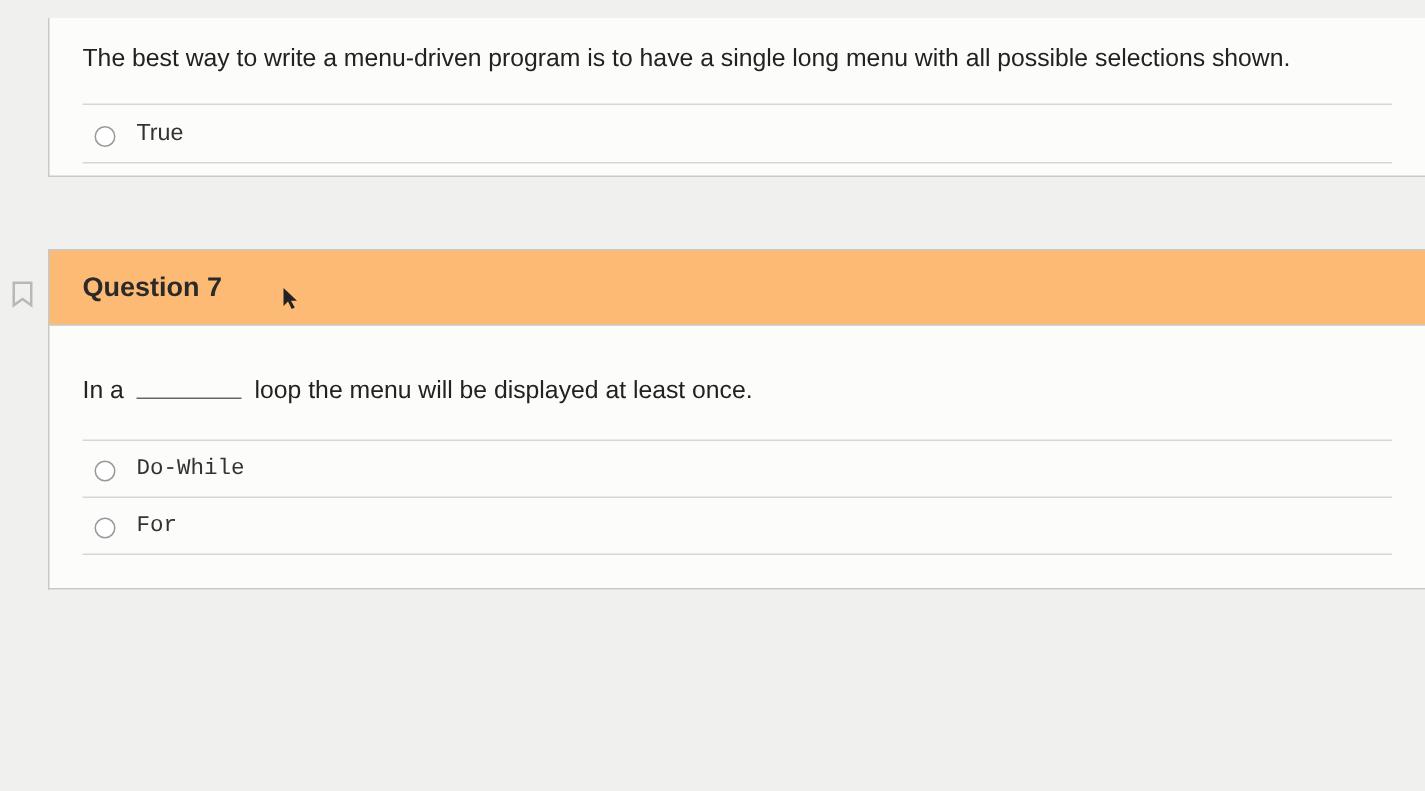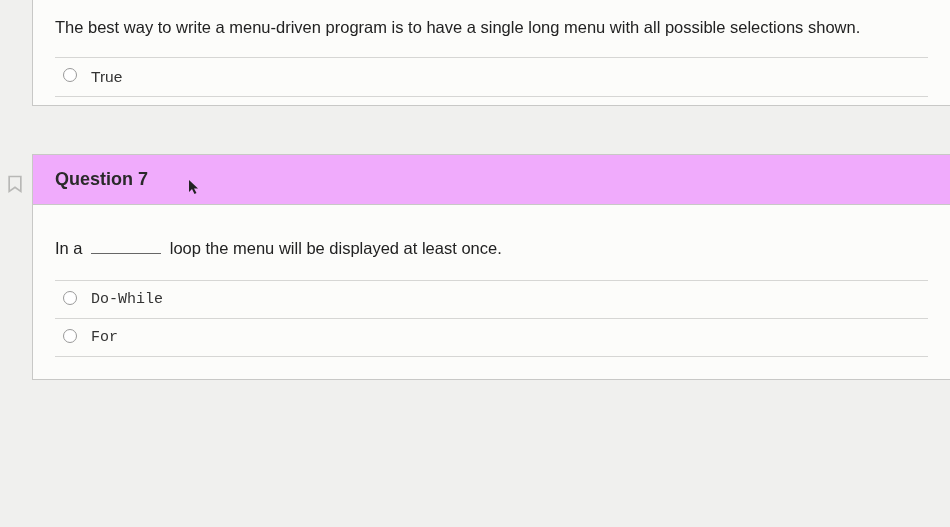--- a/index.html
+++ b/index.html
@@ -17,37 +17,37 @@
     }
     .question-box {
       background: #fcfcfa;
       border: 1px solid #c8c8c6;
       margin-left: 32px;
       margin-right: 0;
       border-right: none;
     }
     .q1 {
       padding: 0 0 8px 0;
-      margin-top: 0;
+      margin-top: 12px;
       border-top: none;
     }
     .question-text {
       padding: 16px 22px 18px 22px;
       font-size: 16.5px;
       color: #222;
       line-height: 1.4;
     }
     .options {
       padding: 0 22px 0 22px;
     }
     .option-row {
       border-top: 1px solid #d6d6d4;
       padding: 10px 0 10px 8px;
       display: flex;
-      align-items: flex-start;
+      align-items: flex-end;
       gap: 14px;
       font-size: 15.5px;
       color: #333;
     }
     .option-row:last-child {
       border-bottom: 1px solid #d6d6d4;
     }
     .radio {
       width: 14px;
       height: 14px;
@@ -55,21 +55,21 @@
       border-radius: 50%;
       flex: 0 0 auto;
       background: #fff;
     }
     .gap {
       height: 48px;
     }
     .q2-header {
       display: flex;
       align-items: center;
-      background: #f0abfc;
+      background: #fdba74;
       border: 1px solid #c8c8c6;
       border-right: none;
       margin-left: 32px;
       padding: 14px 22px;
       font-size: 18px;
       font-weight: 700;
       color: #2a2a2a;
       position: relative;
     }
     .bookmark {

